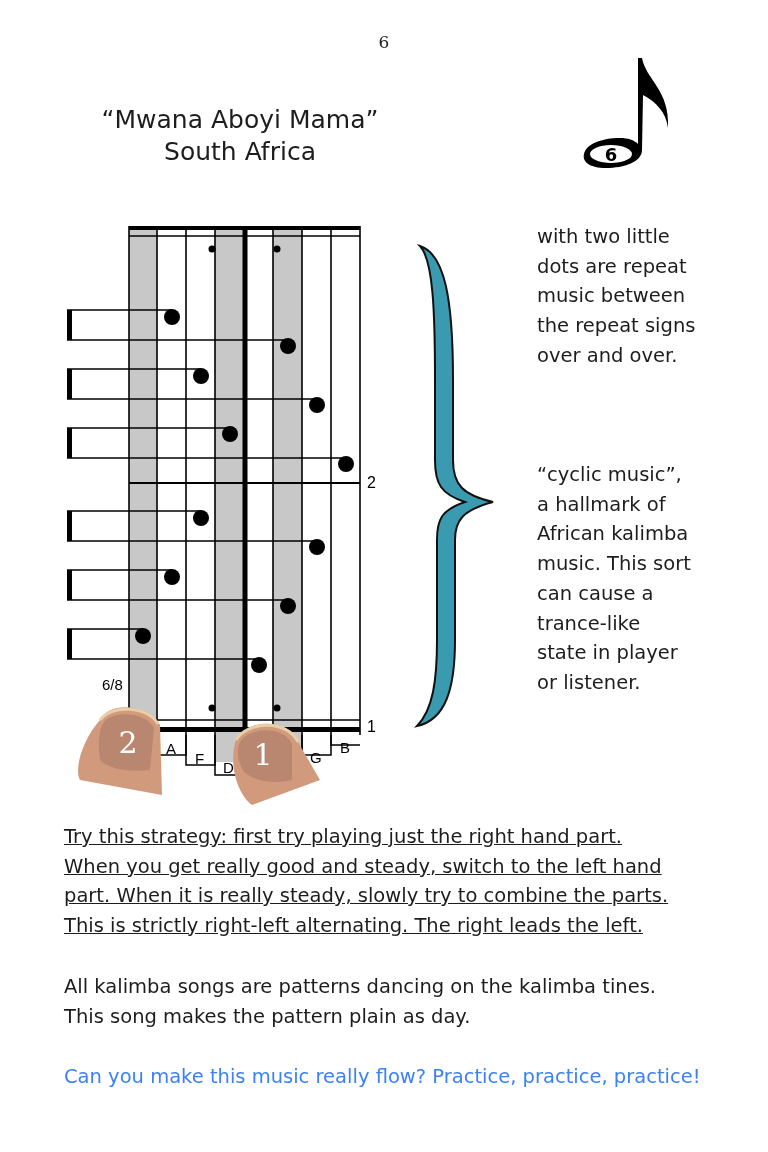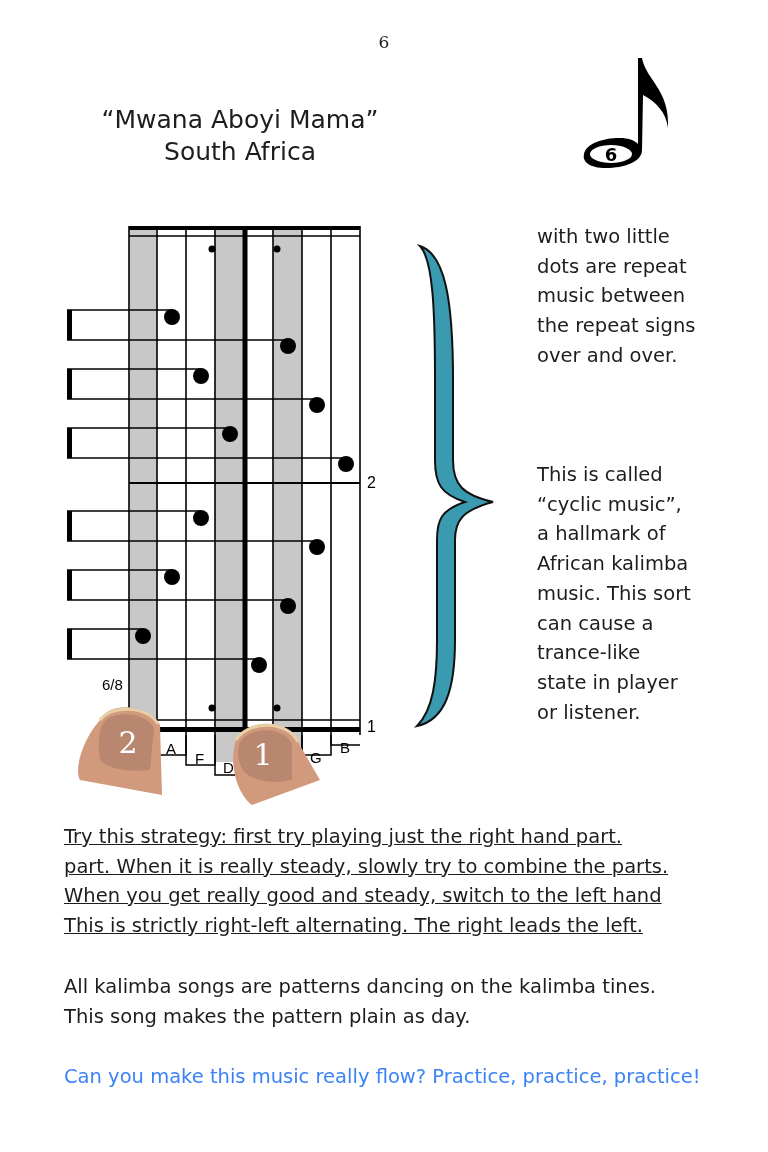--- a/index.html
+++ b/index.html
@@ -147,35 +147,34 @@
 
 <div class="side-text side-1">
   <span class="line">with two little</span>
   <span class="line">dots are repeat</span>
   <span class="line">music between</span>
   <span class="line">the repeat signs</span>
   <span class="line">over and over.</span>
 </div>
 
 <div class="side-text side-2">
-  <span class="line">This is called</span>
   <span class="line">“cyclic music”,</span>
   <span class="line">a hallmark of</span>
   <span class="line">African kalimba</span>
   <span class="line">music. This sort</span>
   <span class="line">can cause a</span>
   <span class="line">trance-like</span>
   <span class="line">state in player</span>
   <span class="line">or listener.</span>
 </div>
 
 <div class="body-text para-1">
   <span class="line">Try this strategy: first try playing just the right hand part.</span>
+  <span class="line">When you get really good and steady, switch to the left hand</span>
   <span class="line">part. When it is really steady, slowly try to combine the parts.</span>
-  <span class="line">When you get really good and steady, switch to the left hand</span>
   <span class="line">This is strictly right-left alternating. The right leads the left.</span>
 </div>
 
 <div class="body-text para-2">
   <span class="line">All kalimba songs are patterns dancing on the kalimba tines.</span>
   <span class="line">This song makes the pattern plain as day.</span>
 </div>
 
 <div class="body-text para-3">
   <span class="line">Can you make this music really flow? Practice, practice, practice!</span>

